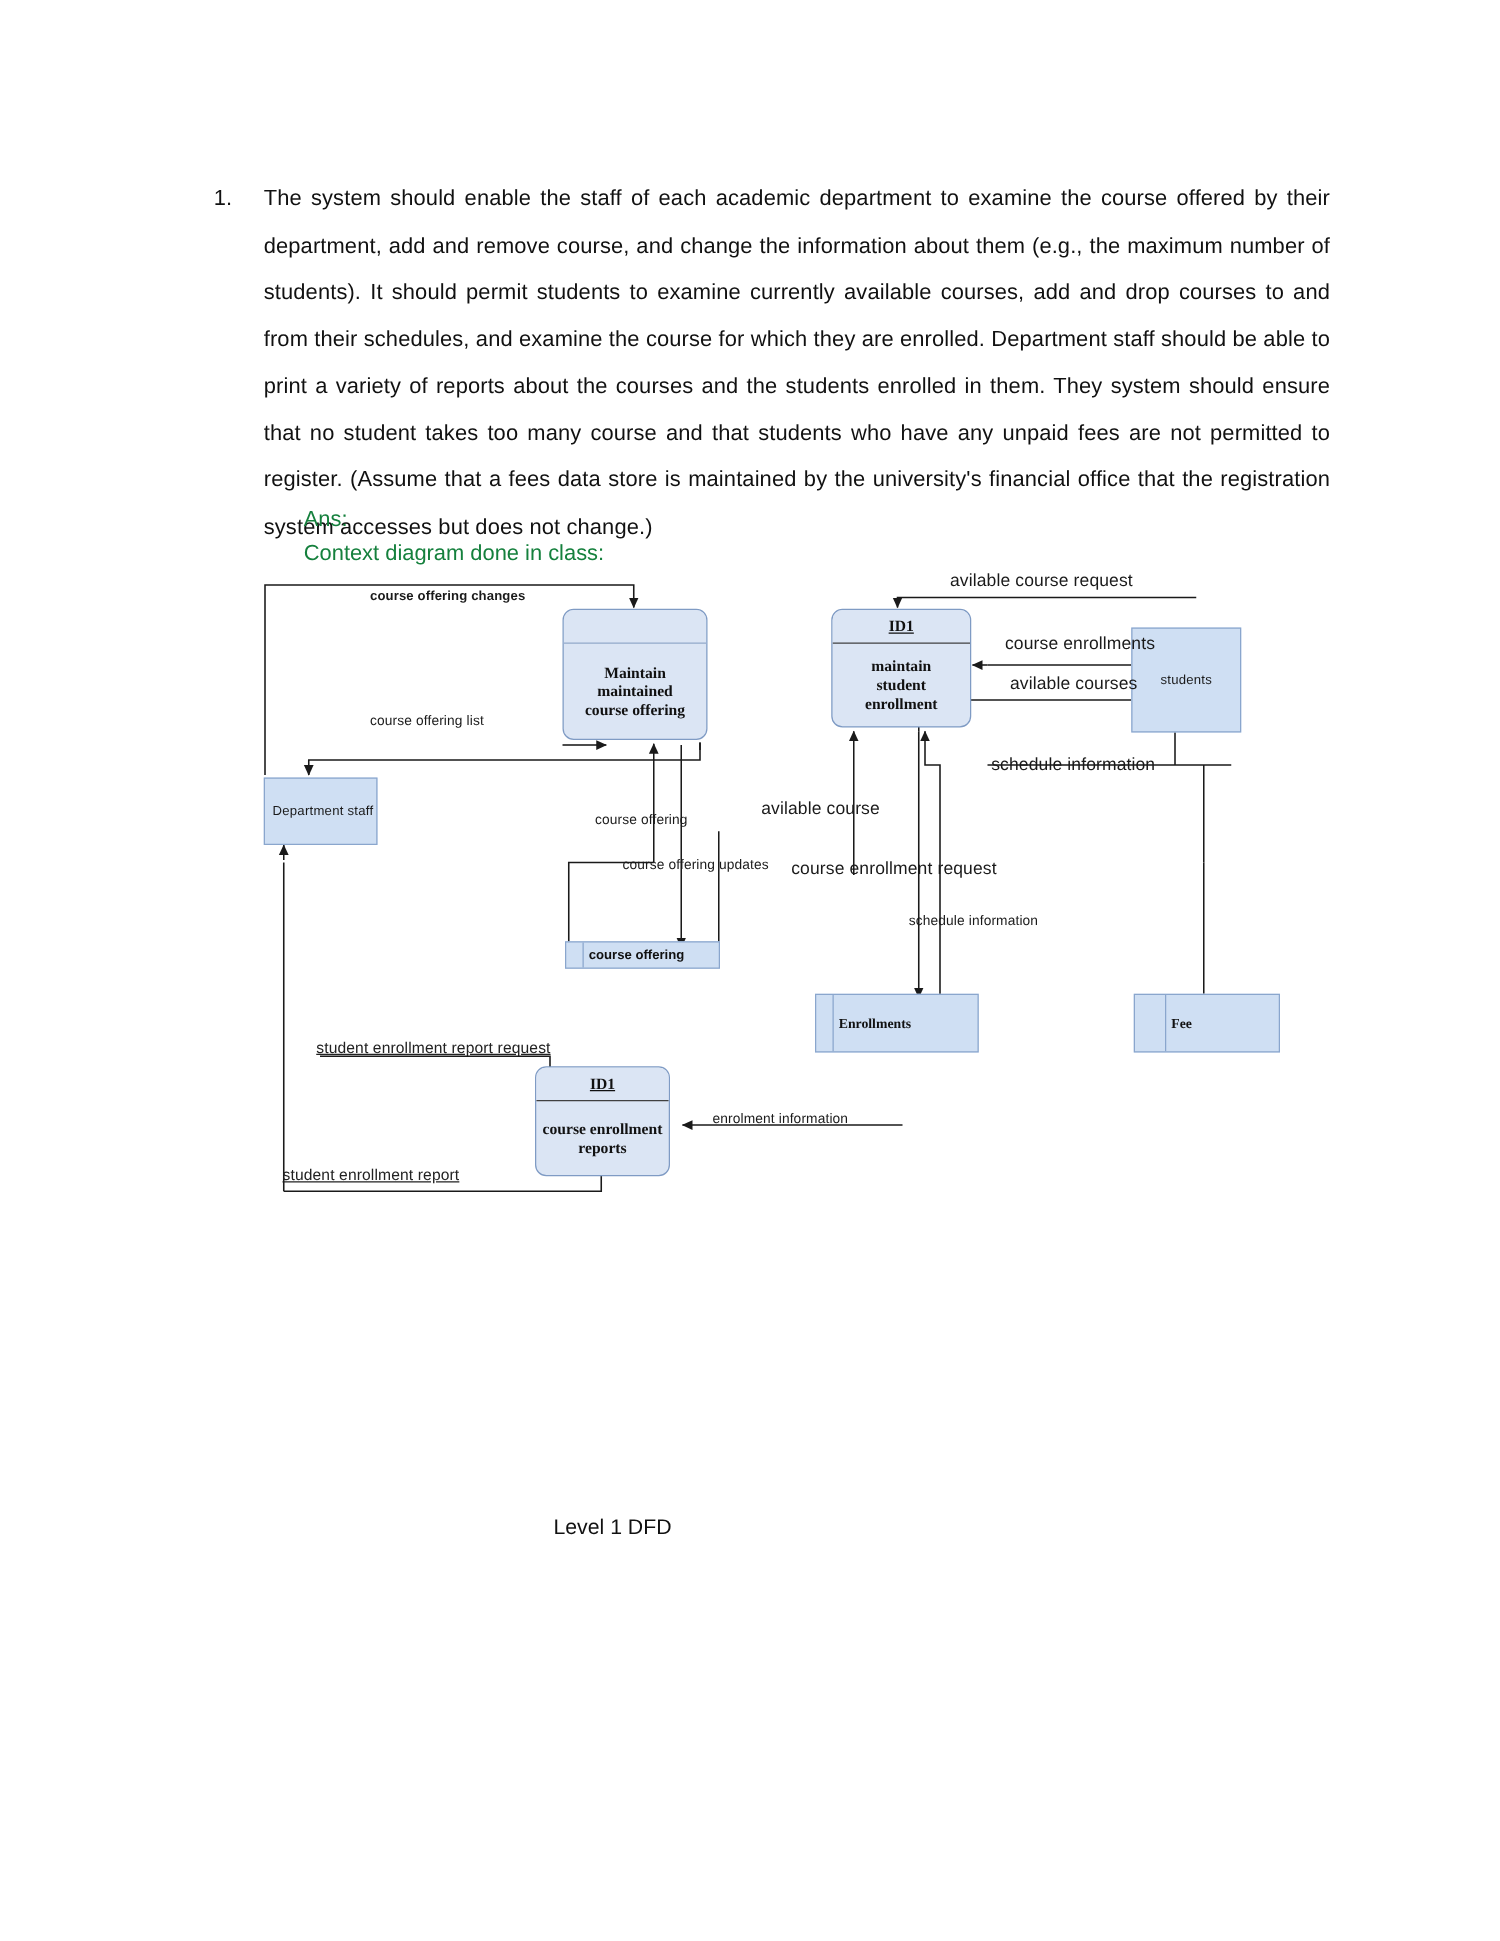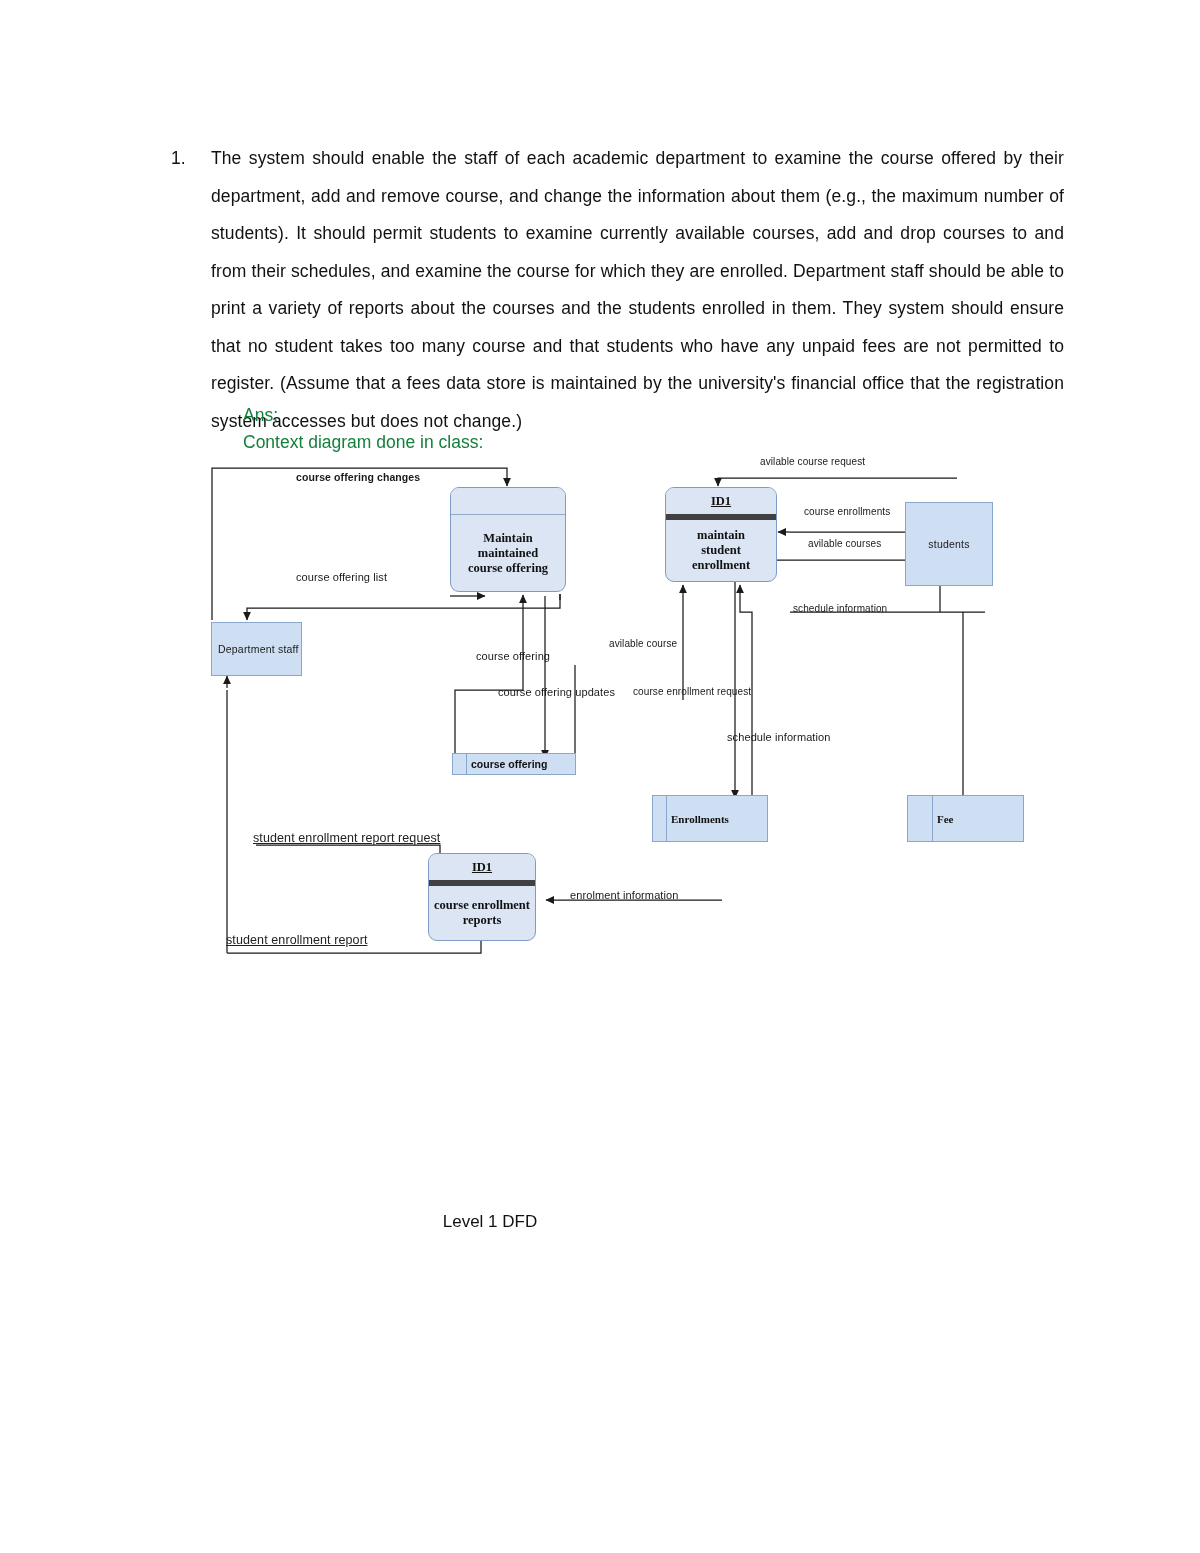--- a/index.html
+++ b/index.html
@@ -91,21 +91,21 @@
     border: 1px solid #7f9bc4;
     border-radius: 9px;
     box-sizing: border-box;
     display: flex;
     flex-direction: column;
     overflow: hidden;
   }
   .process .p-head {
     height: 26px;
     flex: 0 0 26px;
-    border-bottom: 6px solid #404040;
+    border-bottom: 1px solid #404040;
     background: #dbe5f4;
     display: flex;
     align-items: center;
     justify-content: center;
   }
   .process .p-head span {
     font-family: "Liberation Serif", serif;
     font-weight: bold;
     font-size: 12.5px;
     text-decoration: underline;
@@ -168,21 +168,21 @@
   }
   .store.plainlabel .store-label {
     font-family: "Liberation Sans", sans-serif;
     font-weight: bold;
     font-size: 10.5px;
   }
 
   
   .flow-label {
     position: absolute;
-    font-size: 10px;
+    font-size: 14px;
     color: #1a1a1a;
     white-space: nowrap;
     letter-spacing: 0.1px;
   }
   .flow-label.bold {
     font-weight: bold;
     font-size: 10.5px;
   }
   .flow-label.big {
     font-size: 12.5px;
@@ -311,21 +311,21 @@
 
 <div class="dfd-node entity centered" style="left:905px; top:502px; width:88px; height:84px;">
   <span>students</span>
 </div>
 
 <div class="dfd-node store plainlabel" style="left:452px; top:753px; width:124px; height:22px;">
   <div class="store-bar"></div>
   <div class="store-label">course offering</div>
 </div>
 
-<div class="dfd-node store" style="left:652px; top:795px; width:116px; height:47px;">
+<div class="dfd-node store" style="left:652px; top:795px; width:131px; height:47px;">
   <div class="store-bar"></div>
   <div class="store-label">Enrollments</div>
 </div>
 
 <div class="dfd-node store" style="left:907px; top:795px; width:117px; height:47px;">
   <div class="store-bar" style="width:24px; flex:0 0 24px;"></div>
   <div class="store-label">Fee</div>
 </div>
 
 <div class="flow-label bold" style="left:262px; top:471px;margin-left:34px;">course offering changes</div>

